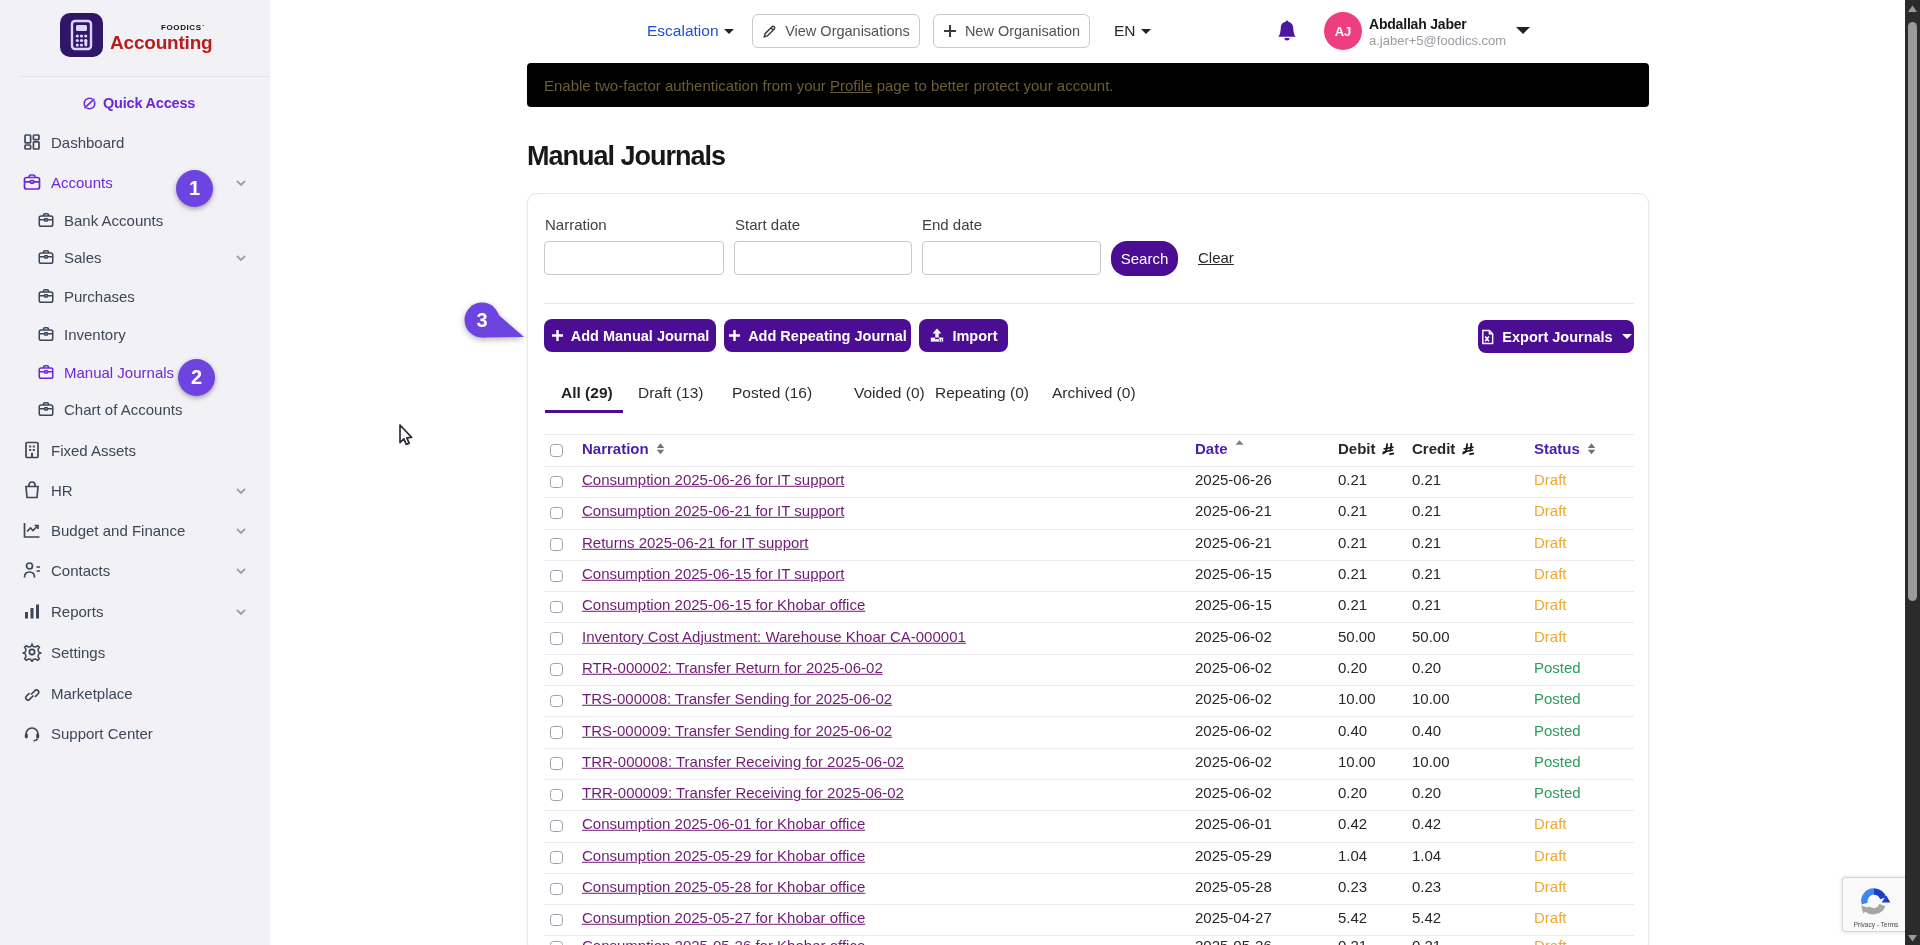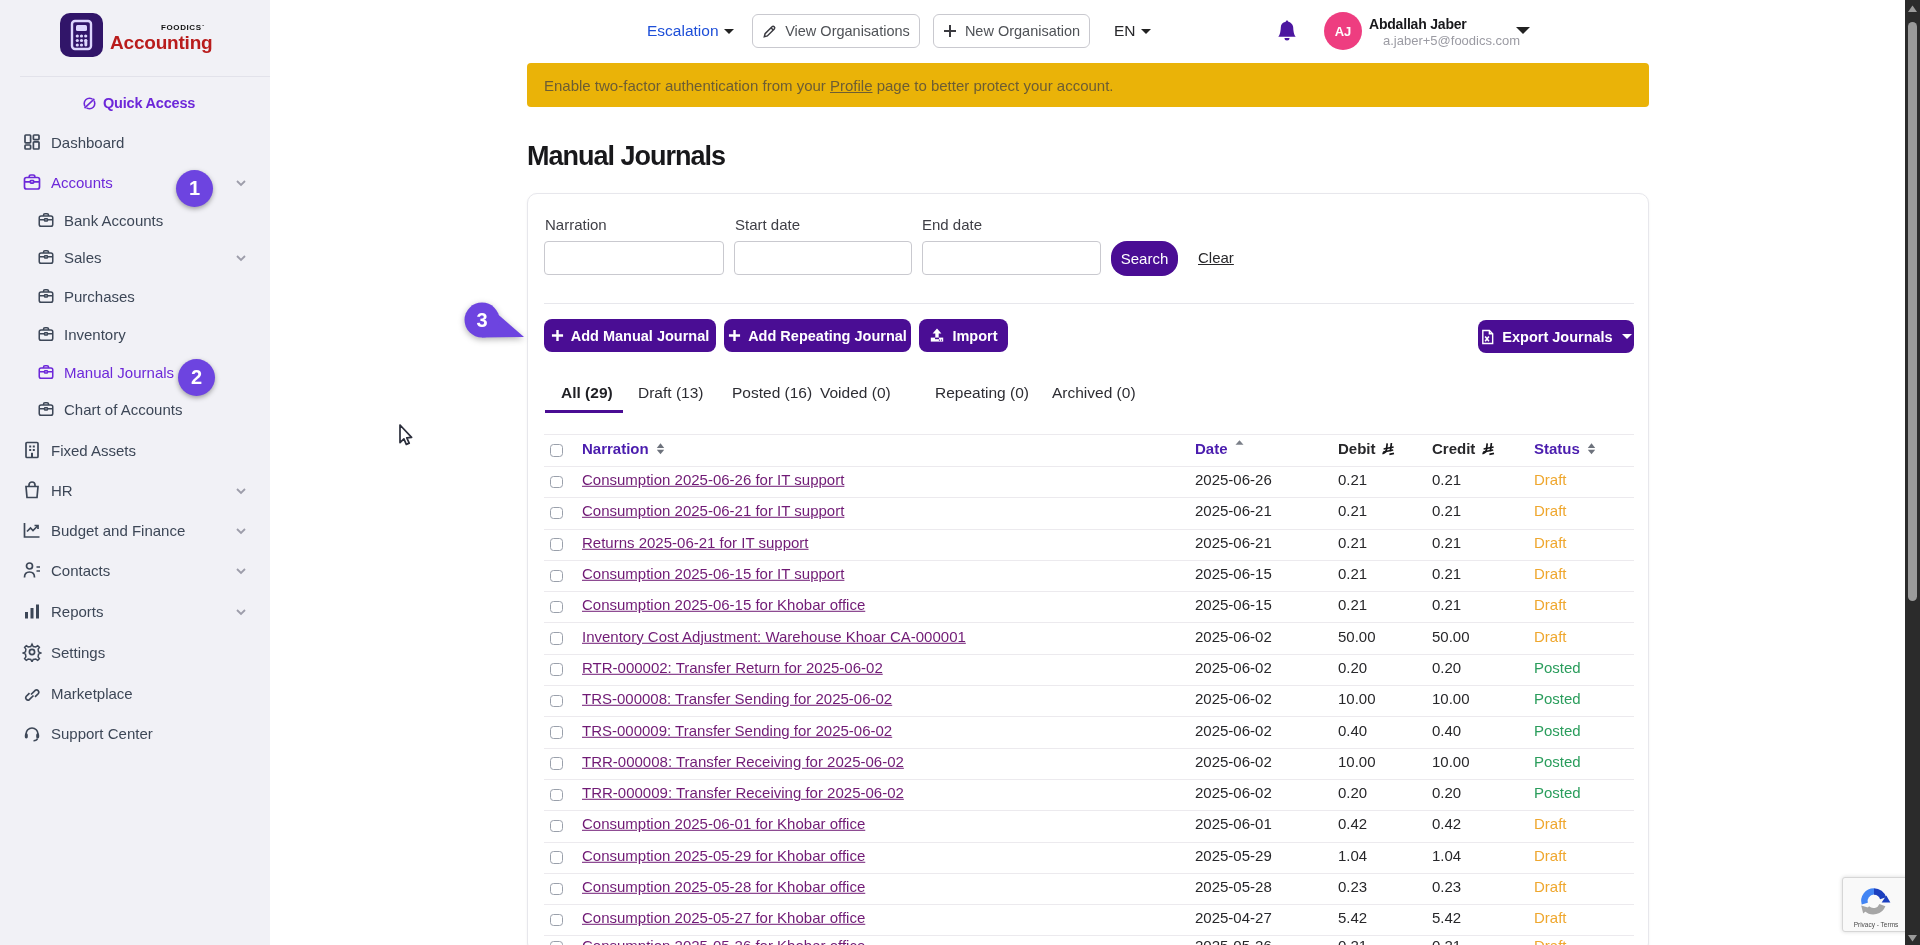--- a/index.html
+++ b/index.html
@@ -36,21 +36,21 @@
 
 .topbtn { position:absolute; height:34px; border:1px solid #c9c9cf;
   border-radius:6px; background:#fff; color:#4f5257; font-size:14.5px;
   display:flex; align-items:center; justify-content:center; gap:8px;
   white-space:nowrap; }
 .caret { display:inline-block; width:0; height:0; border-left:5px solid transparent;
   border-right:5px solid transparent; border-top:5px solid #222; }
 
 
 #banner { position:absolute; left:527px; top:63px; width:1122px; height:44px;
-  background:#eab308; border-radius:4px; display:flex; align-items:center;
+  background:#000000; border-radius:4px; display:flex; align-items:center;
   padding-left:17px; font-size:15px; color:#6d5d33; }
 #banner a { color:#6d5d33; }
 
 
 #h1 { position:absolute; left:527px; top:141px; font-size:27px;
   font-weight:bold; color:#18181b; letter-spacing:-1px; }
 
 
 #card { position:absolute; left:527px; top:193px; width:1122px; height:760px;
   background:#fff; border:1px solid #e7e7ec; border-radius:10px;
@@ -80,21 +80,21 @@
 
 #tbl { position:absolute; left:16px; top:240px; width:1090px; }
 .trow { position:relative; height:31.3px; border-bottom:1px solid #eceaee;
   font-size:15px; color:#27272a; }
 .trow.head { border-top:1px solid #eceaee; height:33px; font-weight:bold; }
 .c-check { position:absolute; left:6px; top:50%; margin-top:-6.5px; width:12.5px;
   height:12.5px; border:1.5px solid #9aa0ab; border-radius:3.5px; background:#fff; }
 .c-narr { position:absolute; left:38px; top:50%; transform:translateY(-66%); }
 .c-date { position:absolute; left:651px; top:50%; transform:translateY(-66%); }
 .c-debit { position:absolute; left:794px; top:50%; transform:translateY(-66%); }
-.c-credit { position:absolute; left:888px; top:50%; transform:translateY(-66%); }
+.c-credit { position:absolute; left:868px; top:50%; transform:translateY(-66%); }
 .c-status { position:absolute; left:990px; top:50%; transform:translateY(-66%); }
 .trow a { color:#701a75; }
 .st-draft { color:#efa72e; }
 .st-posted { color:#2a9d5c; }
 .hpurple { color:#4a1cae; }
 .sorticon { position:relative; top:1px; margin-left:3px; }
 .riyal { position:relative; top:2px; margin-left:1px; }
 .trow.head .c-narr, .trow.head .c-date, .trow.head .c-status,
 .trow.head .c-debit, .trow.head .c-credit { font-weight:bold; }
 
@@ -310,21 +310,21 @@
   <svg width="14" height="14" viewBox="0 0 14 14">
       <path d="M7 1 v12 M1 7 h12" stroke="#3a3a40" stroke-width="2"></path>
     </svg>
   New Organisation</div>
 <div class="abs" style="left:1114px; top:22px; font-size:15.5px; color:#27272a; display:flex; align-items:center; gap:5px;">EN<span class="caret"></span></div>
 <svg class="abs" style="left:1277px; top:20px;" width="20" height="21" viewBox="0 0 16 16">
     <path d="M8 16a2 2 0 0 0 2-2H6a2 2 0 0 0 2 2zm.995-14.901a1 1 0 1 0-1.99 0A5.002 5.002 0 0 0 3 6c0 1.098-.5 6-2 7h14c-1.5-1-2-5.902-2-7 0-2.42-1.72-4.44-4.005-4.901z" fill="#4c16a0"></path>
   </svg>
 <div class="abs" style="left:1324px; top:12px; width:38px; height:38px; border-radius:50%; background:#ee3d80; color:#fff; font-size:13px; font-weight:bold; display:flex; align-items:center; justify-content:center;">AJ</div>
 <div class="abs" style="left:1369px; top:16px; font-size:14px; font-weight:bold; color:#18181b; letter-spacing:-0.2px;">Abdallah Jaber</div>
-<div class="abs" style="left:1369px; top:33px; font-size:13px; color:#9b9ba3;margin-left:14px;">a.jaber+5@foodics.com</div>
+<div class="abs" style="left:1369px; top:33px; font-size:13px; color:#9b9ba3;">a.jaber+5@foodics.com</div>
 <span class="caret abs" style="left:1516px; top:27px; border-left-width:7px; border-right-width:7px; border-top-width:7px;"></span>
 
 <div id="banner">Enable two-factor authentication from your&nbsp;<a href="#">Profile</a>&nbsp;page to better protect your account.</div>
 <div id="h1">Manual Journals</div>
 
 <div id="card">
   <div class="flabel" style="left:17px;">Narration</div>
   <div class="flabel" style="left:207px;">Start date</div>
   <div class="flabel" style="left:394px;">End date</div>
   <div class="finput" style="left:16px; width:180px;"></div>
@@ -349,21 +349,21 @@
       </svg>Import</div>
   <div class="pbtn" style="left:950px; top:126px; width:156px;"><svg width="15" height="16" viewBox="0 0 16 17" fill="none" stroke="#fff" stroke-width="1.5">
         <path d="M3 1.5 h7 l3.5 3.5 v10.5 h-10.5 z"></path>
         <path d="M10 1.5 v3.5 h3.5"></path>
         <path d="M5.5 8 l4 5 M9.5 8 l-4 5" stroke-width="1.7"></path>
       </svg>Export Journals<span class="caret" style="border-top-color:#fff; border-left-width:5px; border-right-width:5px; margin-left:2px;"></span></div>
 
   <div class="tab active" style="left:33px;">All (29)</div>
   <div class="tab" style="left:110px;">Draft (13)</div>
   <div class="tab" style="left:204px;">Posted (16)</div>
-  <div class="tab" style="left:292px;">Voided (0)</div>
+  <div class="tab" style="left:326px;">Voided (0)</div>
   <div class="tab" style="left:407px;">Repeating (0)</div>
   <div class="tab" style="left:524px;">Archived (0)</div>
   <div id="tab-underline"></div>
 
   <div id="tbl">
 <div class="trow head">
   <div class="c-check"></div>
   <div class="c-narr hpurple">Narration <svg class="sorticon" width="9" height="12" viewBox="0 0 9 12">
             <path d="M4.5 0.5 L8.2 5.1 H0.8 Z" fill="#6d727c"></path>
             <path d="M4.5 11.5 L0.8 6.9 H8.2 Z" fill="#6d727c"></path>

